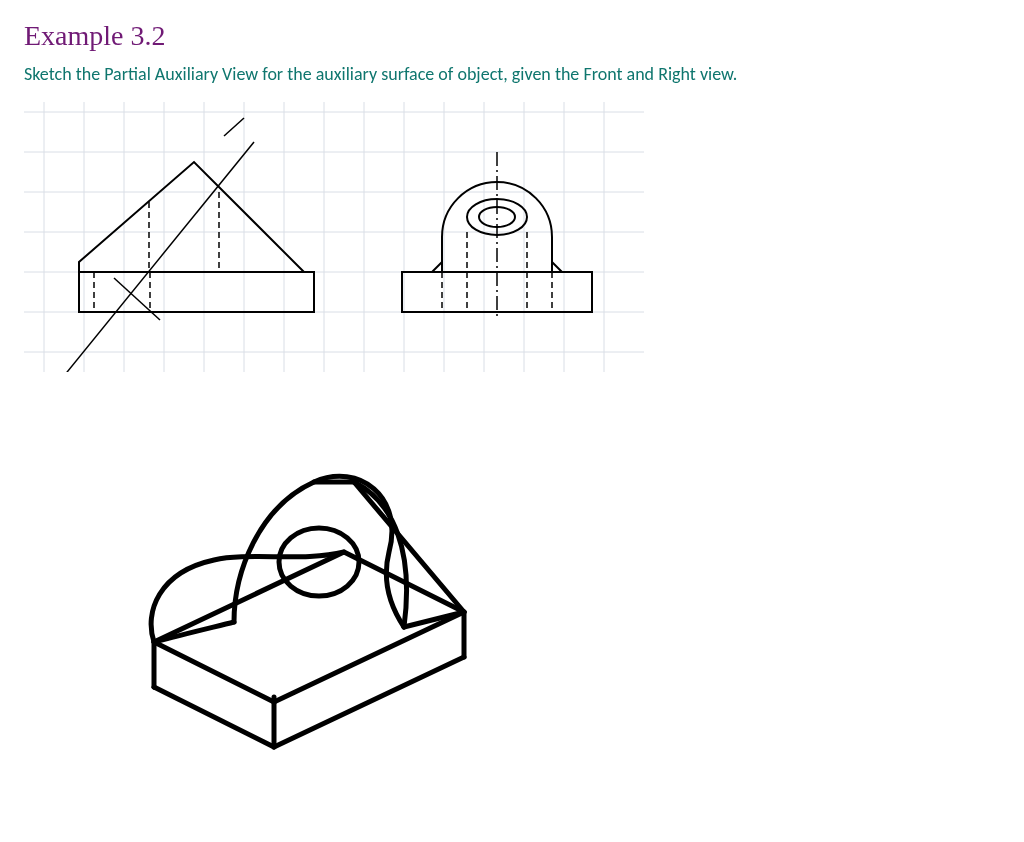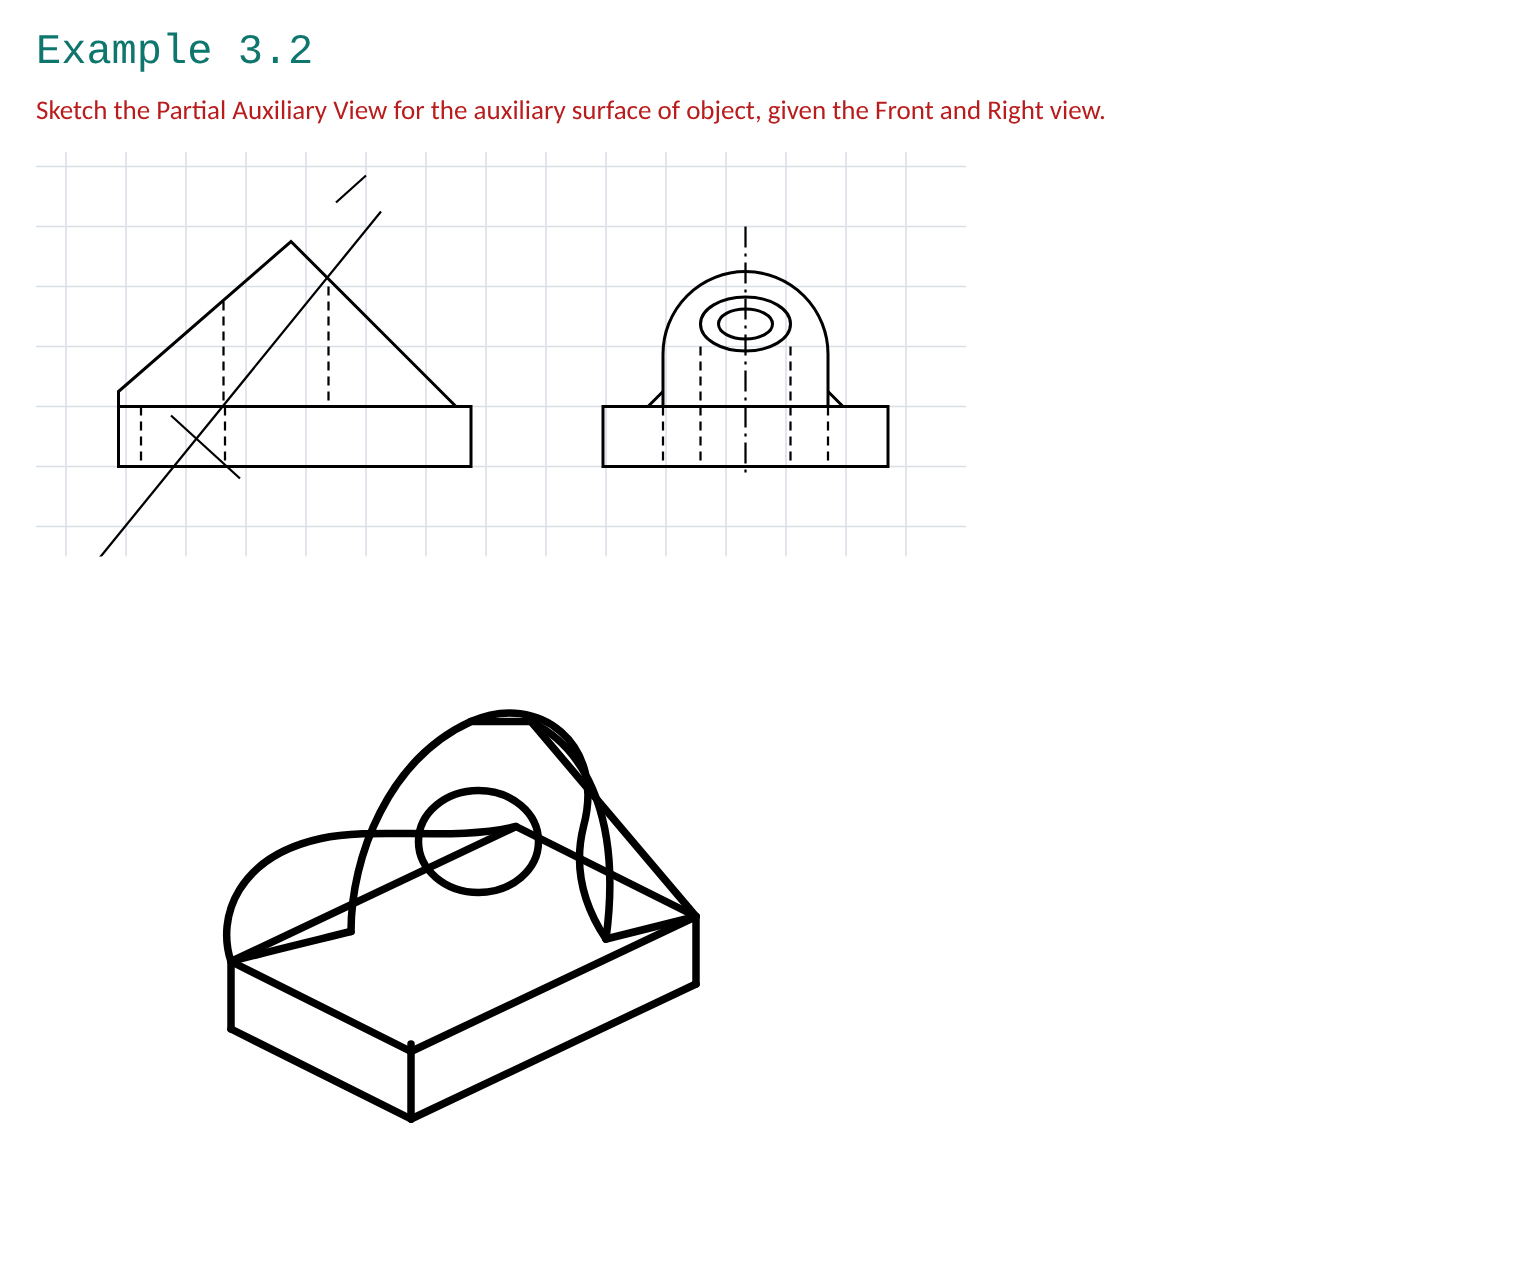--- a/index.html
+++ b/index.html
@@ -6,28 +6,28 @@
       margin: 0;
       padding: 20px 24px;
       font-family: Calibri, Arial, sans-serif;
       background: #ffffff;
       color: #000;
       width: 1024px;
       box-sizing: border-box;
     }
     .heading {
       font-size: 28px;
-      color: #0f766e;
-      font-family: Liberation Mono, monospace;
+      color: #701a75;
+      font-family: Liberation Serif, serif;
       font-weight: 400;
       margin: 0 0 10px 0;
     }
     .prompt {
       font-size: 18px;
-      color: #b91c1c;
+      color: #0f766e;
       margin: 0 0 16px 0;
       line-height: 1.35;
     }
     .figure {
       margin: 0 0 40px 0;
     }
     .ortho-svg {
       display: block;
     }
     .iso-svg {

